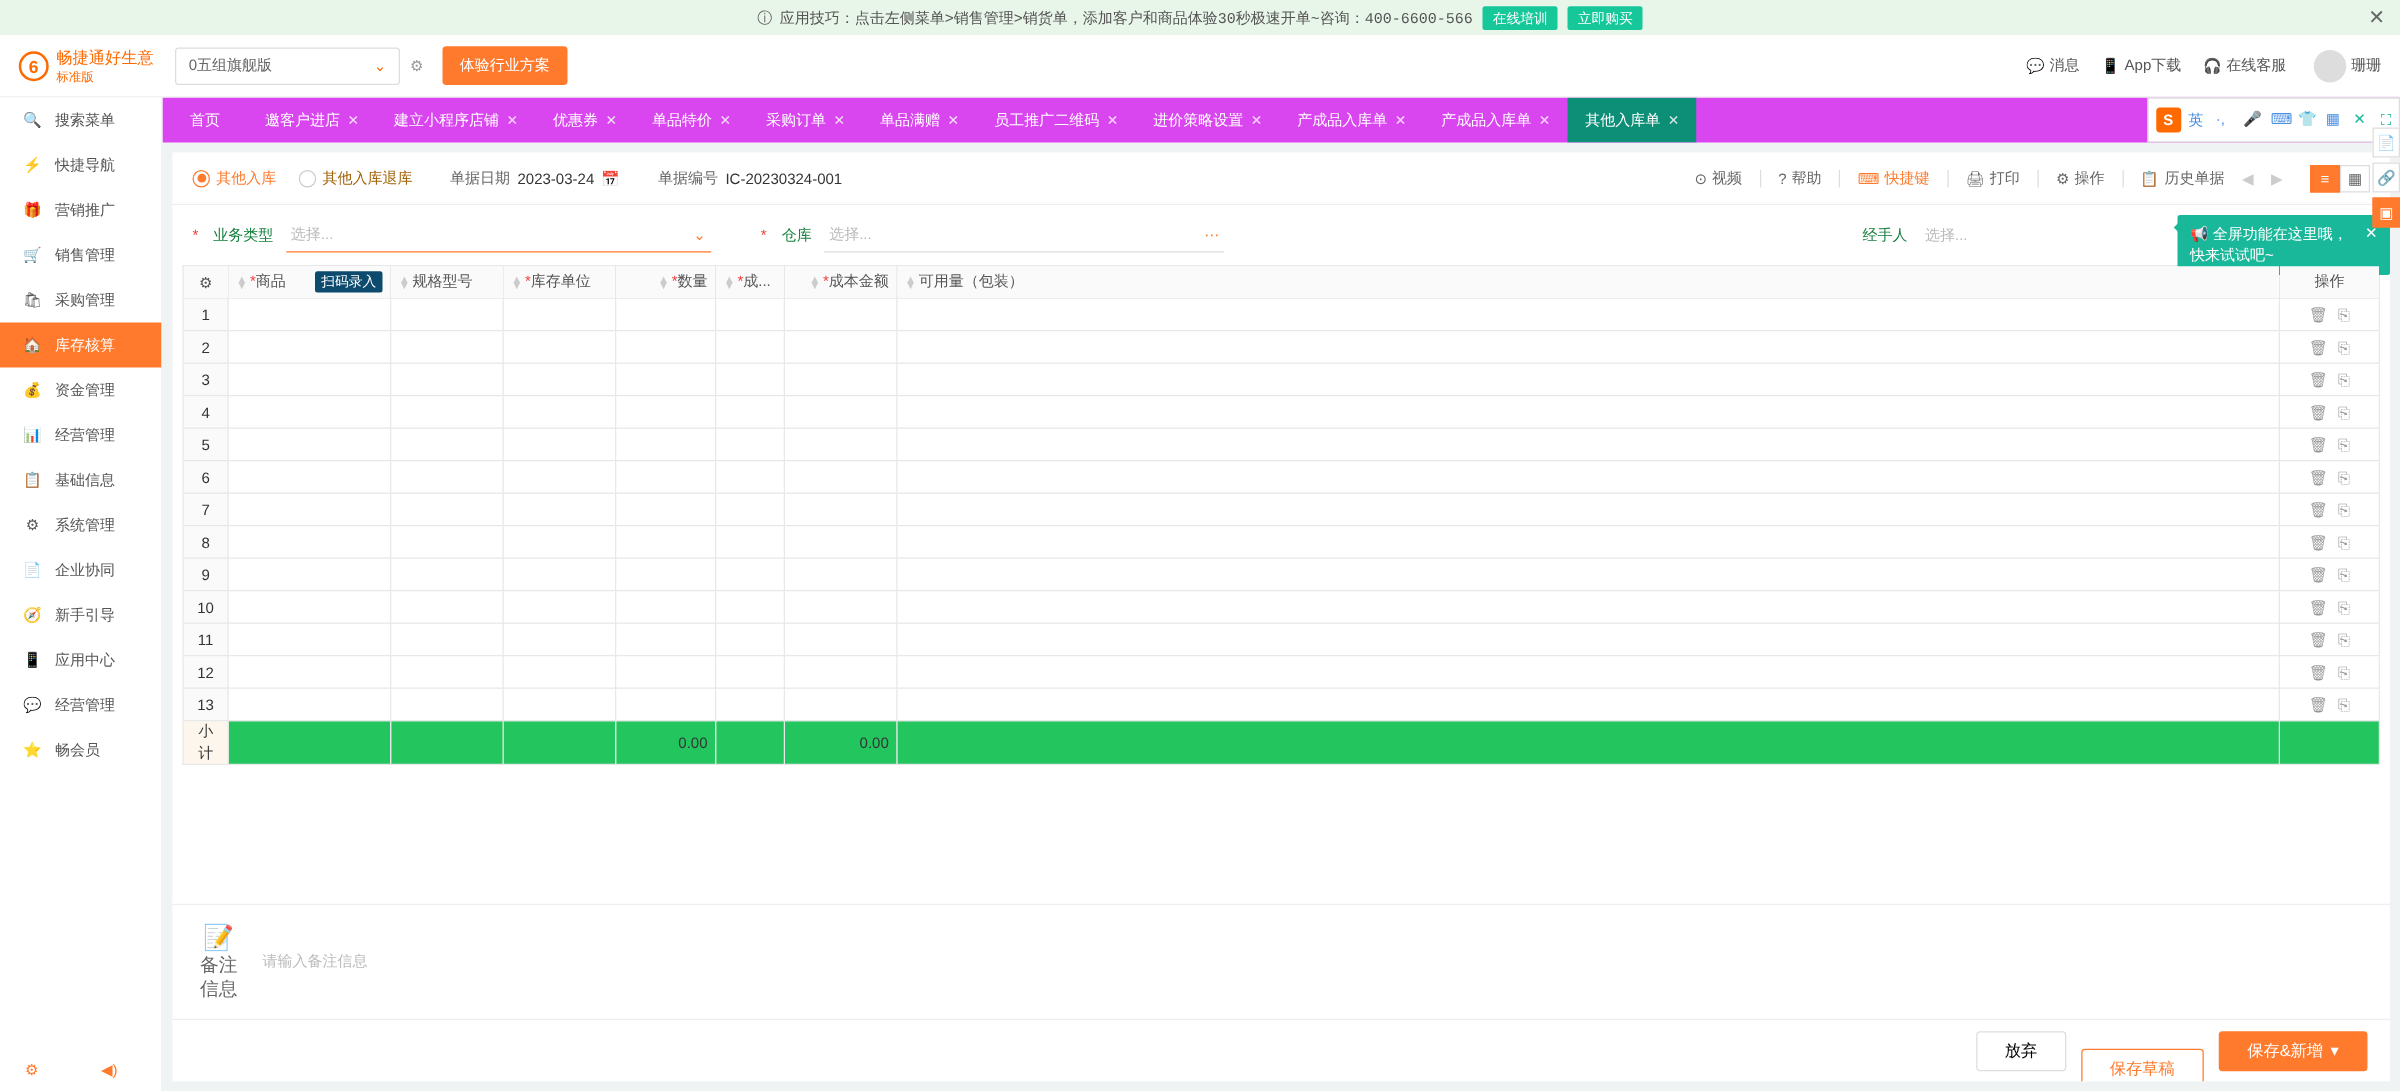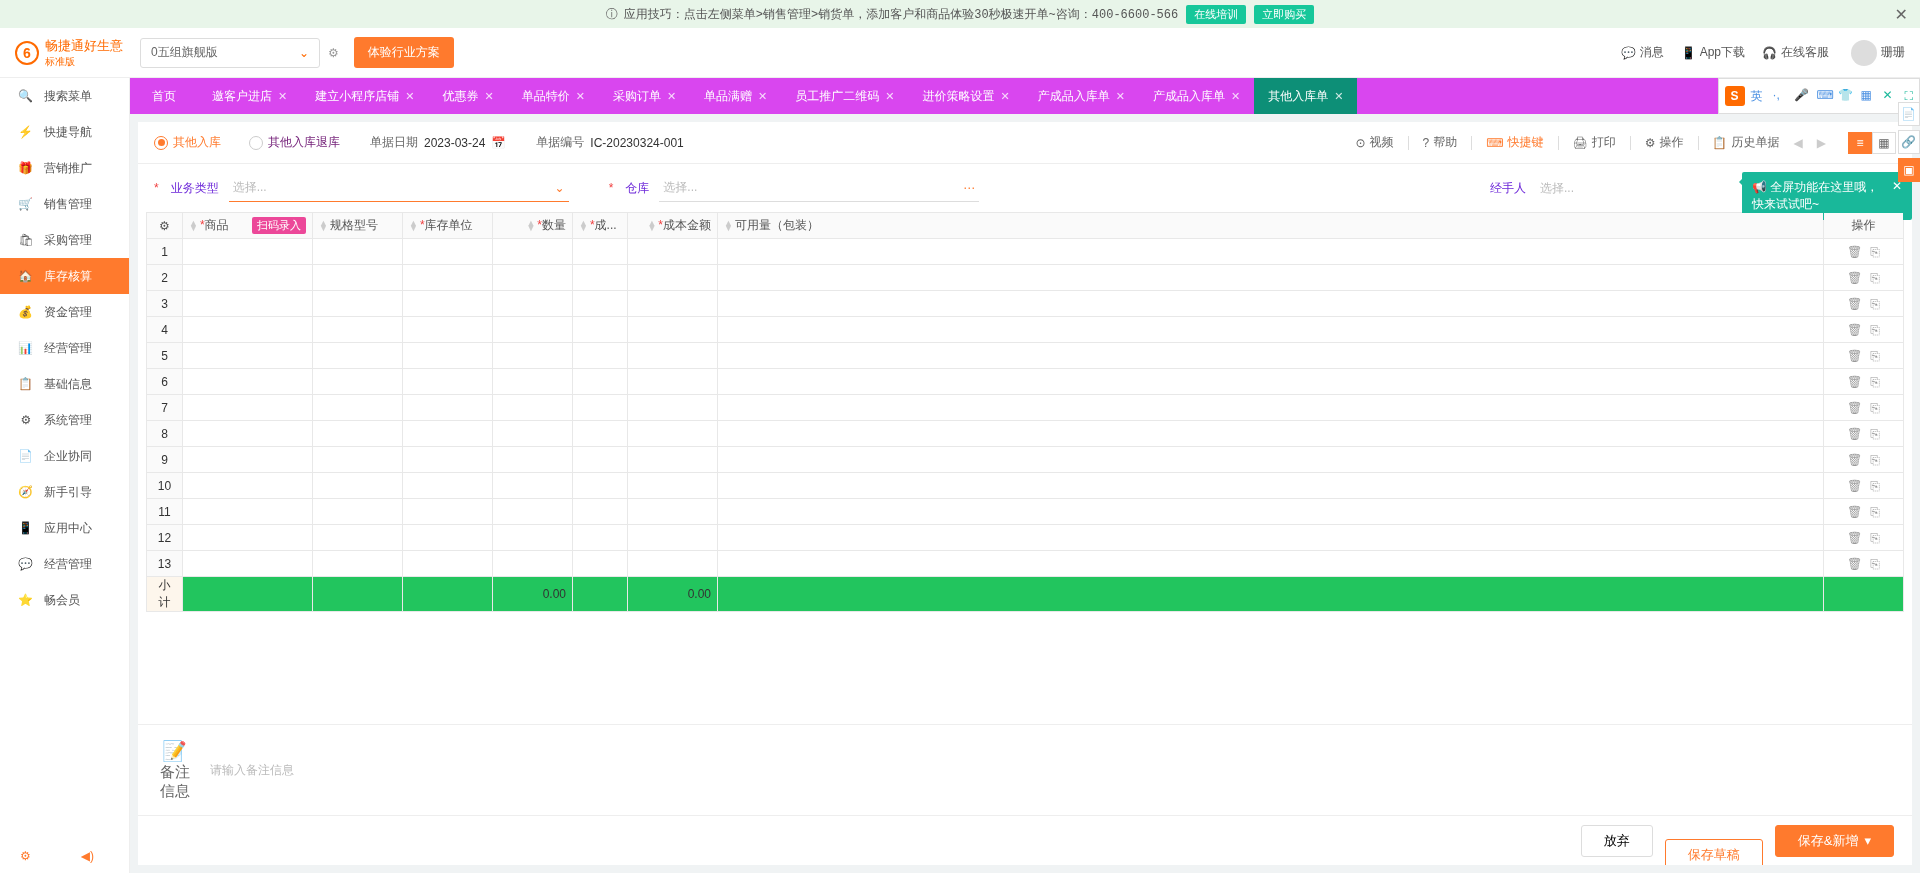--- a/index.html
+++ b/index.html
@@ -50,58 +50,58 @@
     .ime-bar { position: absolute; right: 0; top: 0; height: 36px; display: flex; align-items: center; background: #fff; border: 1px solid #ddd; padding: 0 6px; gap: 6px; }
     .ime-s { width: 20px; height: 20px; background: #ff6a00; color: #fff; display: flex; align-items: center; justify-content: center; border-radius: 3px; font-weight: bold; }
     .ime-ic { width: 16px; height: 16px; color: #4a90e2; }
     .ime-expand { color: #19b89a; }
     
     
     .content { flex: 1; margin: 8px; background: #fff; display: flex; flex-direction: column; overflow: hidden; position: relative; }
     
     
     .tb1 { height: 42px; display: flex; align-items: center; padding: 0 16px; border-bottom: 1px solid #eee; }
-    .radio-grp { display: flex; gap: 28px; }
+    .radio-grp { display: flex; gap: 18px; }
     .radio-grp label { display: flex; align-items: center; gap: 5px; cursor: pointer; }
     .radio-grp .r { width: 14px; height: 14px; border: 1px solid #ccc; border-radius: 50%; display: inline-flex; align-items: center; justify-content: center; }
     .radio-grp .r.on { border-color: #ff7a2d; }
     .radio-grp .r.on::after { content: ''; width: 7px; height: 7px; background: #ff7a2d; border-radius: 50%; }
     .radio-grp label.on span { color: #ff7a2d; }
     .tb-field { display: flex; align-items: center; gap: 6px; margin-left: 30px; }
     .tb-field .lbl { color: #666; }
     .date-ic { color: #ff7a2d; }
     .tb1-right { margin-left: auto; display: flex; align-items: center; gap: 14px; color: #666; }
     .tb-link { display: flex; align-items: center; gap: 4px; cursor: pointer; }
     .tb-link.orange { color: #ff7a2d; }
     .tb-sep { width: 1px; height: 14px; background: #ddd; }
     .view-tog { display: flex; margin-left: 8px; }
     .view-tog span { width: 24px; height: 22px; border: 1px solid #ddd; display: flex; align-items: center; justify-content: center; cursor: pointer; }
     .view-tog span.on { background: #ff7a2d; color: #fff; border-color: #ff7a2d; }
     
     
     .form-row { height: 48px; display: flex; align-items: center; padding: 0 16px; gap: 40px; }
     .form-fld { display: flex; align-items: center; gap: 10px; }
     .form-fld .star { color: #f04040; margin-right: 2px; }
-    .form-fld .lbl { color: #6d28d9; }
+    .form-fld .lbl { color: #15803d; }
     .form-sel { width: 340px; height: 28px; border-bottom: 1px solid #ff7a2d; display: flex; align-items: center; color: #bbb; padding: 0 4px; }
     .form-sel .chev { margin-left: auto; color: #ff7a2d; }
     .form-sel.plain { border-bottom: 1px solid #ddd; width: 320px; }
     .form-sel.plain .chev { color: #ff7a2d; }
     .form-sel.noline { border: none; color: #bbb; width: 200px; }
     
     
     .tbl-wrap { flex: 1; overflow: auto; padding: 0 8px; }
     table { border-collapse: collapse; width: 100%; }
     th, td { border: 1px solid #e8e8e8; height: 26px; padding: 0 6px; font-size: 12px; }
     th { background: #fafafa; font-weight: normal; color: #555; text-align: left; position: relative; }
     th .star { color: #f04040; }
     th .sort-ic { color: #ccc; font-size: 9px; display: inline-flex; flex-direction: column; line-height: 5px; margin-right: 2px; vertical-align: middle; }
     .col-idx { width: 36px; text-align: center; background: #fafafa; }
     .col-prod { width: 130px; }
-    .scan-tag { background: #ec4899; color: #fff; padding: 1px 5px; border-radius: 2px; font-size: 11px; float: right; }
+    .scan-tag { background: #0c4a6e; color: #fff; padding: 1px 5px; border-radius: 2px; font-size: 11px; float: right; }
     .col-spec { width: 90px; }
     .col-unit { width: 90px; }
     .col-qty { width: 80px; text-align: right; }
     .col-cost { width: 55px; }
     .col-amt { width: 90px; text-align: right; }
     .col-ops { width: 80px; text-align: center; }
     .op-ic { color: #999; margin: 0 4px; cursor: pointer; }
     tr.subtotal td { background: #22c55e; }
     tr.subtotal .col-idx { background: #fdf6ec; }
     
@@ -313,21 +313,21 @@
     <div class="content">
 
       <div class="tb1">
         <div class="radio-grp">
           <label class="on">
               <span class="r on"></span>
               <span>其他入库</span>
             </label>
           <label>
               <span class="r"></span>
-              <span style="color:#701a75">其他入库退库</span>
+              <span style="color:#a16207">其他入库退库</span>
             </label>
         </div>
         <div class="tb-field">
           <span class="lbl">单据日期</span>
           <span>2023-03-24</span>
           <span class="date-ic">📅</span>
         </div>
         <div class="tb-field">
           <span class="lbl">单据编号</span>
           <span>IC-20230324-001</span>

